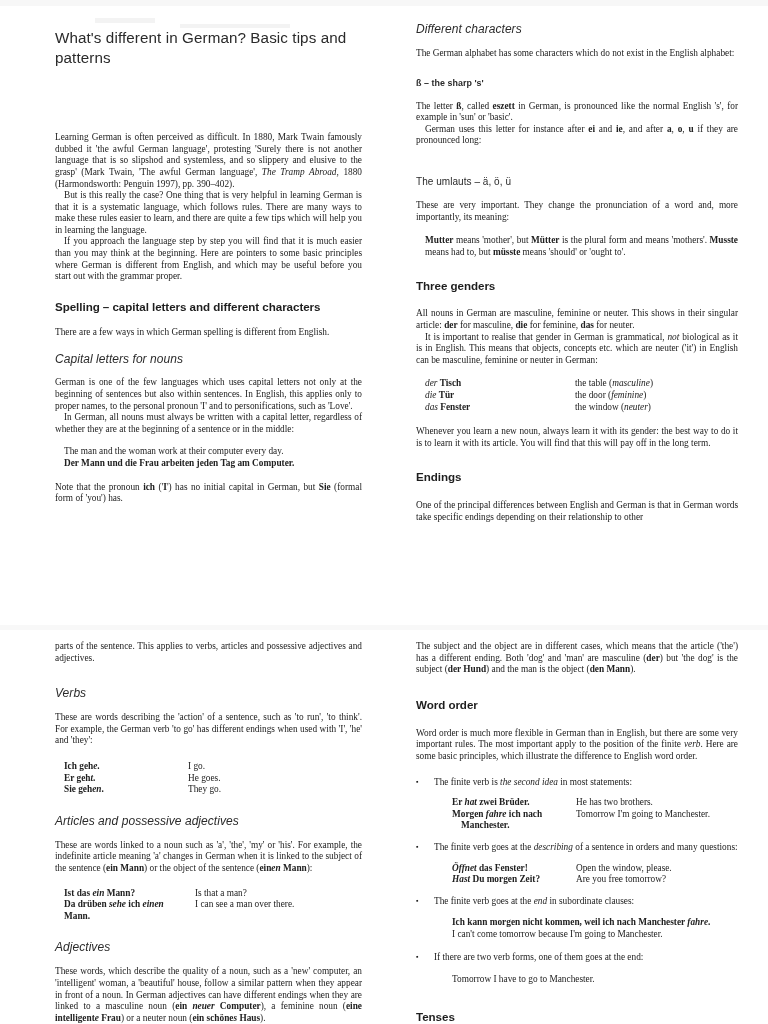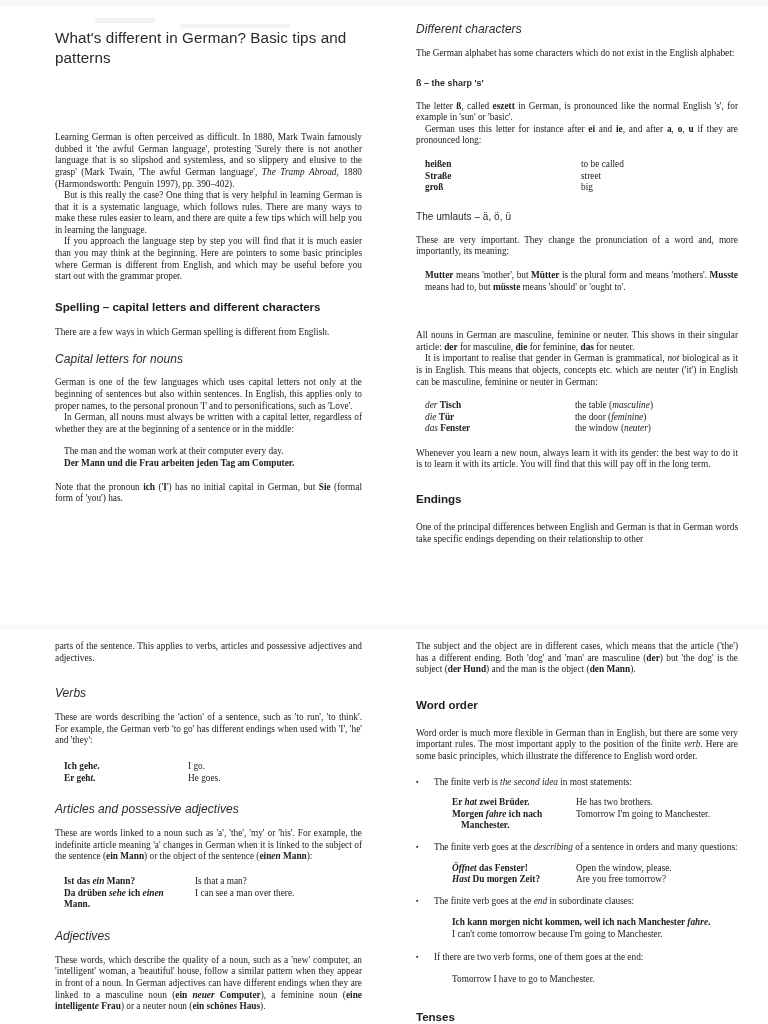--- a/index.html
+++ b/index.html
@@ -202,45 +202,32 @@
 
         <div style="height:18px"></div>
         <h3 class="subb">ß – the sharp 's'</h3>
         <div style="height:13px"></div>
 
         <p class="body">The letter <b>ß</b>, called <b>eszett</b> in German, is pronounced like the normal English 's', for example in 'sun' or 'basic'.</p>
 
         <p class="body ind">German uses this letter for instance after <b>ei</b> and <b>ie</b>, and after <b>a</b>, <b>o</b>, <b>u</b> if they are pronounced long:</p>
 
         <div style="height:12px"></div>
-        <div class="ex" style="padding-left:9px;">
-          <div class="ex-row">
-            <span class="ex-de w150">heißen</span>
-            <span class="ex-en">to be called</span>
-          </div>
-          <div class="ex-row">
-            <span class="ex-de w150">Straße</span>
-            <span class="ex-en">street</span>
-          </div>
-          <div class="ex-row">
-            <span class="ex-de w150">groß</span>
-            <span class="ex-en">big</span>
-          </div>
-        </div>
 
         <div style="height:17px"></div>
         <h3 class="subn">The umlauts – ä, ö, ü</h3>
         <div style="height:13px"></div>
 
         <p class="body">These are very important. They change the pronunciation of a word and, more importantly, its meaning:</p>
 
         <div style="height:12px"></div>
         <p class="body" style="padding-left:9px;"><b>Mutter</b> means 'mother', but <b>Mütter</b> is the plural form and means 'mothers'. <b>Musste</b> means had to, but <b>müsste</b> means 'should' or 'ought to'.</p>
 
         <div style="height:21px"></div>
+        <h2 class="sec">Three genders</h2>
         <div style="height:16px"></div>
 
         <p class="body">All nouns in German are masculine, feminine or neuter. This shows in their singular article: <b>der</b> for masculine, <b>die</b> for feminine, <b>das</b> for neuter.</p>
 
         <p class="body ind">It is important to realise that gender in German is grammatical, <i>not</i> biological as it is in English. This means that objects, concepts etc. which are neuter ('it') in English can be masculine, feminine or neuter in German:</p>
 
         <div style="height:12px"></div>
         <div class="ex" style="padding-left:9px;">
           <div class="ex-row">
             <span class="w150"><i>der</i> <b>Tisch</b></span>
@@ -287,20 +274,24 @@
 
         <div style="height:14px"></div>
         <div class="ex" style="padding-left:9px;">
           <div class="ex-row">
             <span class="ex-de w118"><span>Ich geh</span><i>e</i><span>.</span></span>
             <span class="ex-en">I go.</span>
           </div>
           <div class="ex-row">
             <span class="ex-de w118"><span>Er geh</span><i>t</i><span>.</span></span>
             <span class="ex-en">He goes.</span>
+          </div>
+          <div class="ex-row">
+            <span class="ex-de w118"><span>Sie geh</span><i>en</i><span>.</span></span>
+            <span class="ex-en">They go.</span>
           </div>
         </div>
 
         <div style="height:18px"></div>
         <h3 class="sub">Articles and possessive adjectives</h3>
         <div style="height:12px"></div>
 
         <p class="body">These are words linked to a noun such as 'a', 'the', 'my' or 'his'. For example, the indefinite article meaning 'a' changes in German when it is linked to the subject of the sentence (<b>ein Mann</b>) or the object of the sentence (<b>ein<i>en</i> Mann</b>):</p>
 
         <div style="height:13px"></div>

